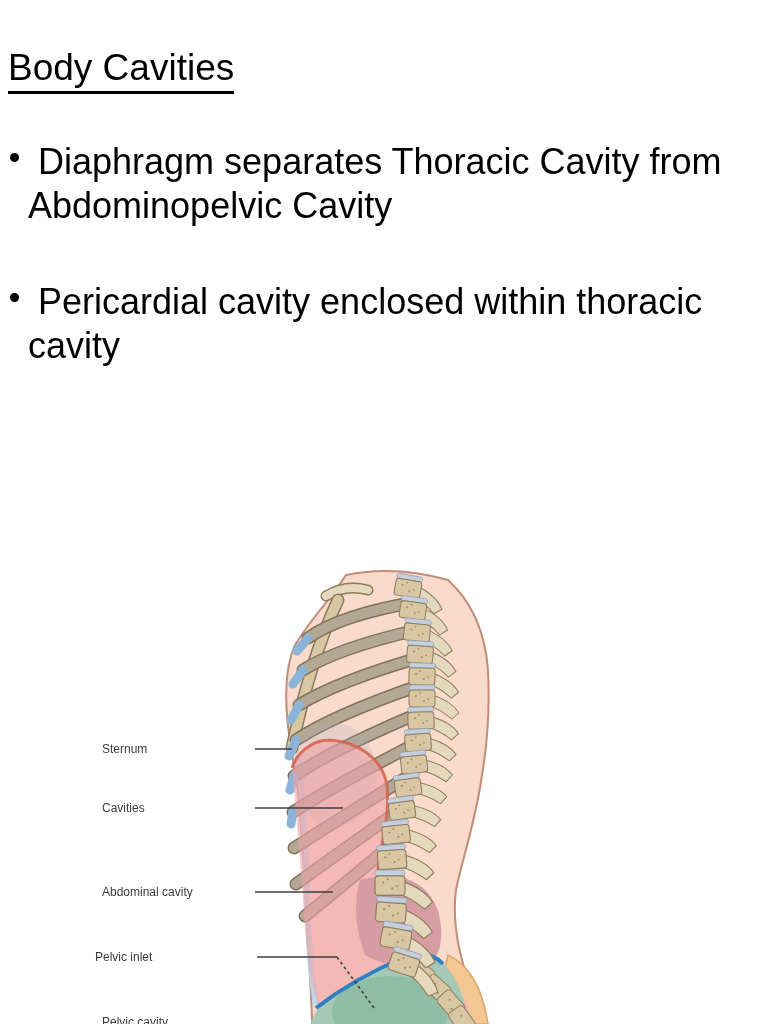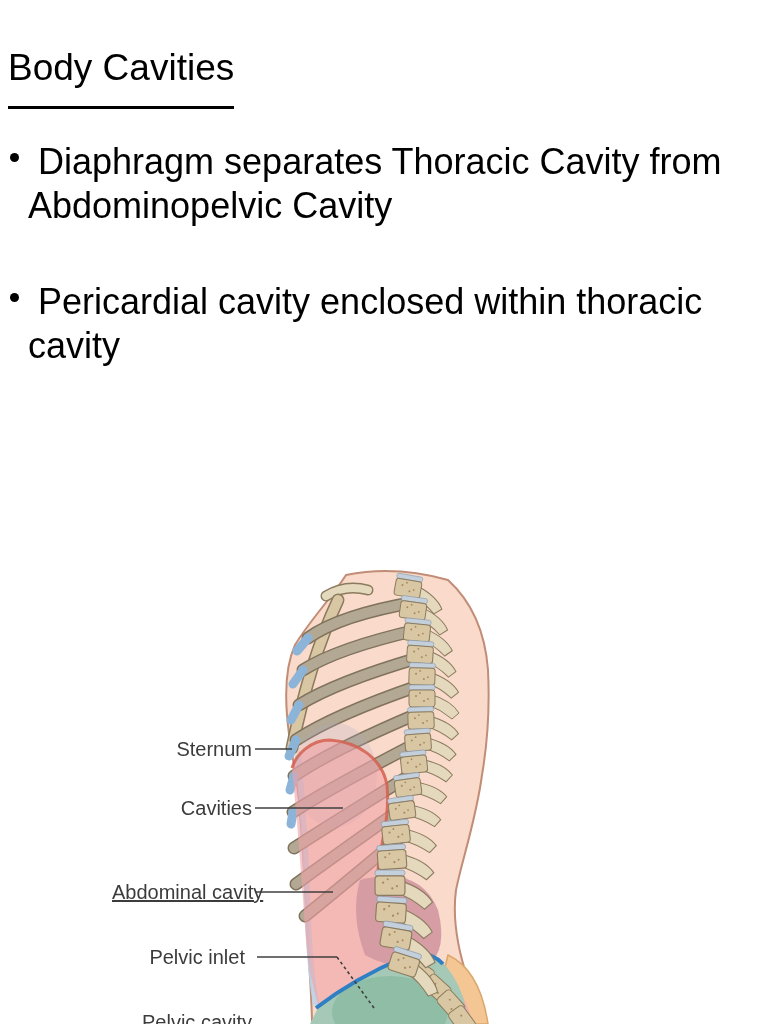--- a/index.html
+++ b/index.html
@@ -11,21 +11,21 @@
     font-family:"Liberation Sans", sans-serif;
     color:#000;
   }
   .title{
     position:absolute;left:8px;top:46px;
     font-size:37px;line-height:44px;
   }
   .title .u{
     display:inline-block;
     border-bottom:3px solid #000;
-    padding-bottom:16px;
+    padding-bottom:1px;
   }
   .bullet{
     position:absolute;left:0;
     width:700px;
     padding-left:28px;
     text-indent:10px;
     font-size:36px;line-height:44px;
     letter-spacing:0px;
   }
   .bullet .dot{
@@ -34,29 +34,29 @@
     width:9px;height:9px;border-radius:50%;
     background:#000;
     text-indent:0;
   }
   .b1{top:140px;}
   .b2{top:280px;}
   .b3{top:417px;}
   .figure-svg{position:absolute;left:0;top:540px;width:768px;height:484px;}
   .fig-label{
     position:absolute;
-    font-size:20px;line-height:16px;
+    font-size:12px;line-height:16px;
     color:#3c3c3c;
-    text-align:right;
+    text-align:left;
     width:150px;
     white-space:nowrap;
   }
   .lab-sternum{top:741px;left:102px;}
   .lab-diaphragm{top:800px;left:102px;}
-  .lab-abdominal{top:884px;left:112px;text-decoration:underline;}
+  .lab-abdominal{top:884px;left:102px;}
   .lab-inlet{top:949px;left:95px;}
   .lab-pelvic-cavity{top:1014px;left:102px;}
 </style>
 </head>
 <body>
 
 <div class="slide">
 
   <div class="title"><span class="u">Body Cavities</span></div>
 

